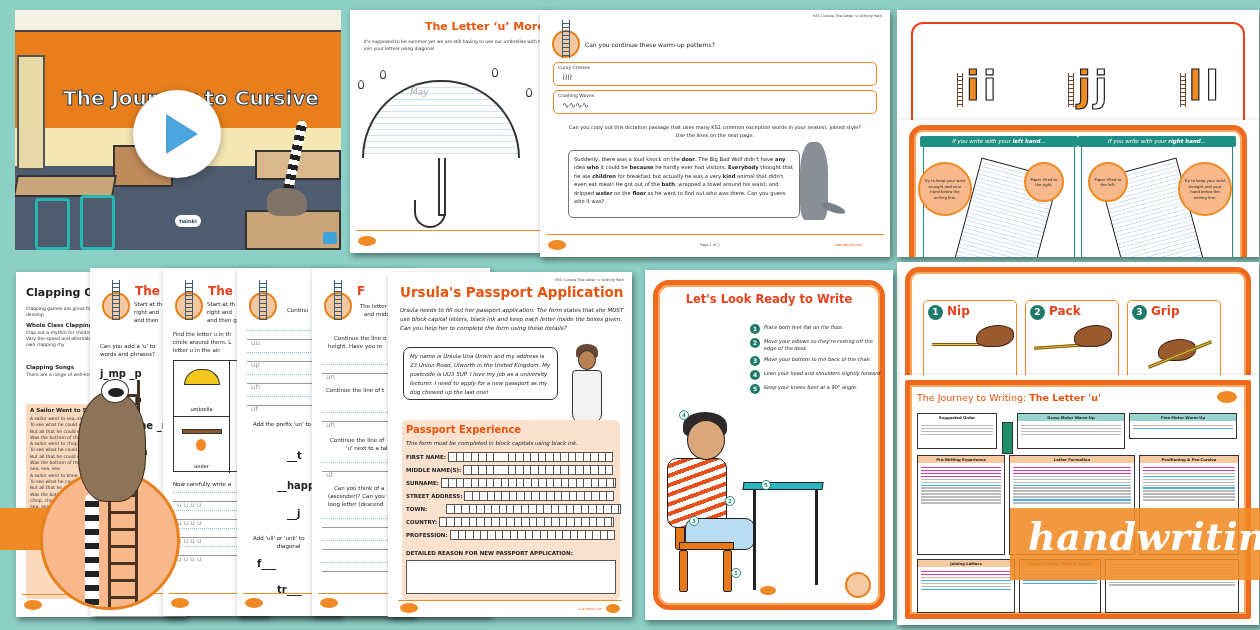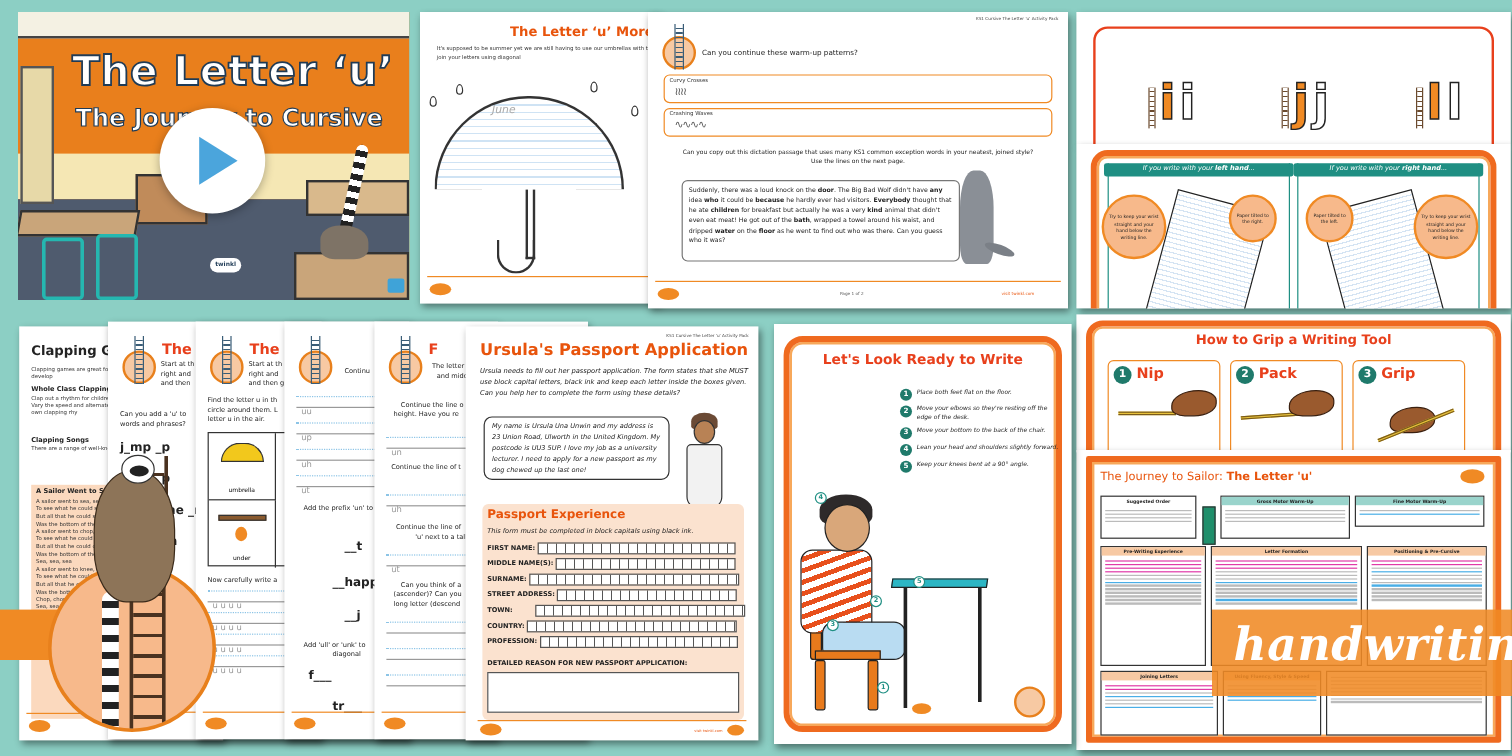--- a/index.html
+++ b/index.html
@@ -198,36 +198,35 @@
   <div class="floor"></div>
   <div class="door"></div>
   <div class="shelf"></div>
   <div class="desk3"></div>
   <div class="table"></div>
   <div class="chair1"></div>
   <div class="chair2"></div>
   <div class="desk2"></div>
   <div class="tail"></div>
   <div class="lemur"></div>
-  <div class="title">The Letter ‘u’</div>
   <div class="subtitle">The Journey to Cursive</div>
   <div class="play"></div>
   <div class="cloud">twinkl</div>
   <div class="badge"></div>
 </div>
 
 <div class="sheet" id="umbrella">
   <div class="t">The Letter ‘u’ More J</div>
   <div class="d">It's supposed to be summer yet we are still having to use our umbrellas with the words 'June' and 'July'? Carefully join your letters using diagonal</div>
   <div class="drop" style="left:8px;top:70px"></div>
   <div class="drop" style="left:30px;top:60px"></div>
   <div class="drop" style="left:142px;top:58px"></div>
   <div class="drop" style="left:176px;top:78px"></div>
   <div class="canopy"></div>
-  <div class="june">June</div>
+  <div class="june">May</div>
   <div class="handle"></div>
   <div class="hook"></div>
   <div class="footer-line" style="bottom:22px"></div>
   <div class="twinkl-logo"></div>
 </div>
 
 <div class="sheet" id="fluency">
   <div class="hdr">KS1 Cursive The Letter 'u' Activity Pack</div>
   <div class="icon">
       <div class="c"></div>
@@ -288,21 +287,20 @@
   <div class="panel" style="left:184px">
     <div class="bar"><span>If you write with your </span><b>right hand</b><span>...</span></div>
     <div class="paper" style="left:30px;top:30px;transform:rotate(-15deg)"></div>
     <div class="circ" style="left:6px;top:26px;width:40px;height:40px">Paper tilted to the left.</div>
     <div class="circ" style="left:96px;top:26px;width:54px;height:54px">Try to keep your wrist straight and your hand below the writing line.</div>
   </div>
 </div>
 
 <div class="sheet" id="grip">
   <div class="frame"></div>
-  <div class="t">How to Grip a Writing Tool</div>
   <div class="cell" style="left:26px">
     <div class="num">1</div>
     <div class="lbl">Nip</div>
     <div class="pencil" style="left:8px;top:42px;width:48px"></div>
     <div class="handshape" style="left:52px;top:24px"></div>
   </div>
   <div class="cell" style="left:128px">
     <div class="num">2</div>
     <div class="lbl">Pack</div>
     <div class="pencil" style="left:8px;top:44px;width:52px;transform:rotate(-4deg)"></div>
@@ -311,21 +309,21 @@
   <div class="cell" style="left:230px">
     <div class="num">3</div>
     <div class="lbl">Grip</div>
     <div class="handshape" style="left:30px;top:38px"></div>
     <div class="pencil" style="left:18px;top:52px;width:68px;transform:rotate(-22deg)"></div>
   </div>
 </div>
 
 <div class="sheet" id="plan">
   <div class="frame"></div>
-  <div class="t"><span>The Journey to Sailor: </span><b>The Letter 'u'</b></div>
+  <div class="t"><span>The Journey to Writing: </span><b>The Letter 'u'</b></div>
   <div class="logo"></div>
   <div class="box" style="left:20px;top:38px;width:80px;height:36px">
     <div class="hd">Suggested Order</div>
     <div class="lines">
         <i></i>
         <i></i>
         <i></i>
         <i></i>
       </div>
   </div>

